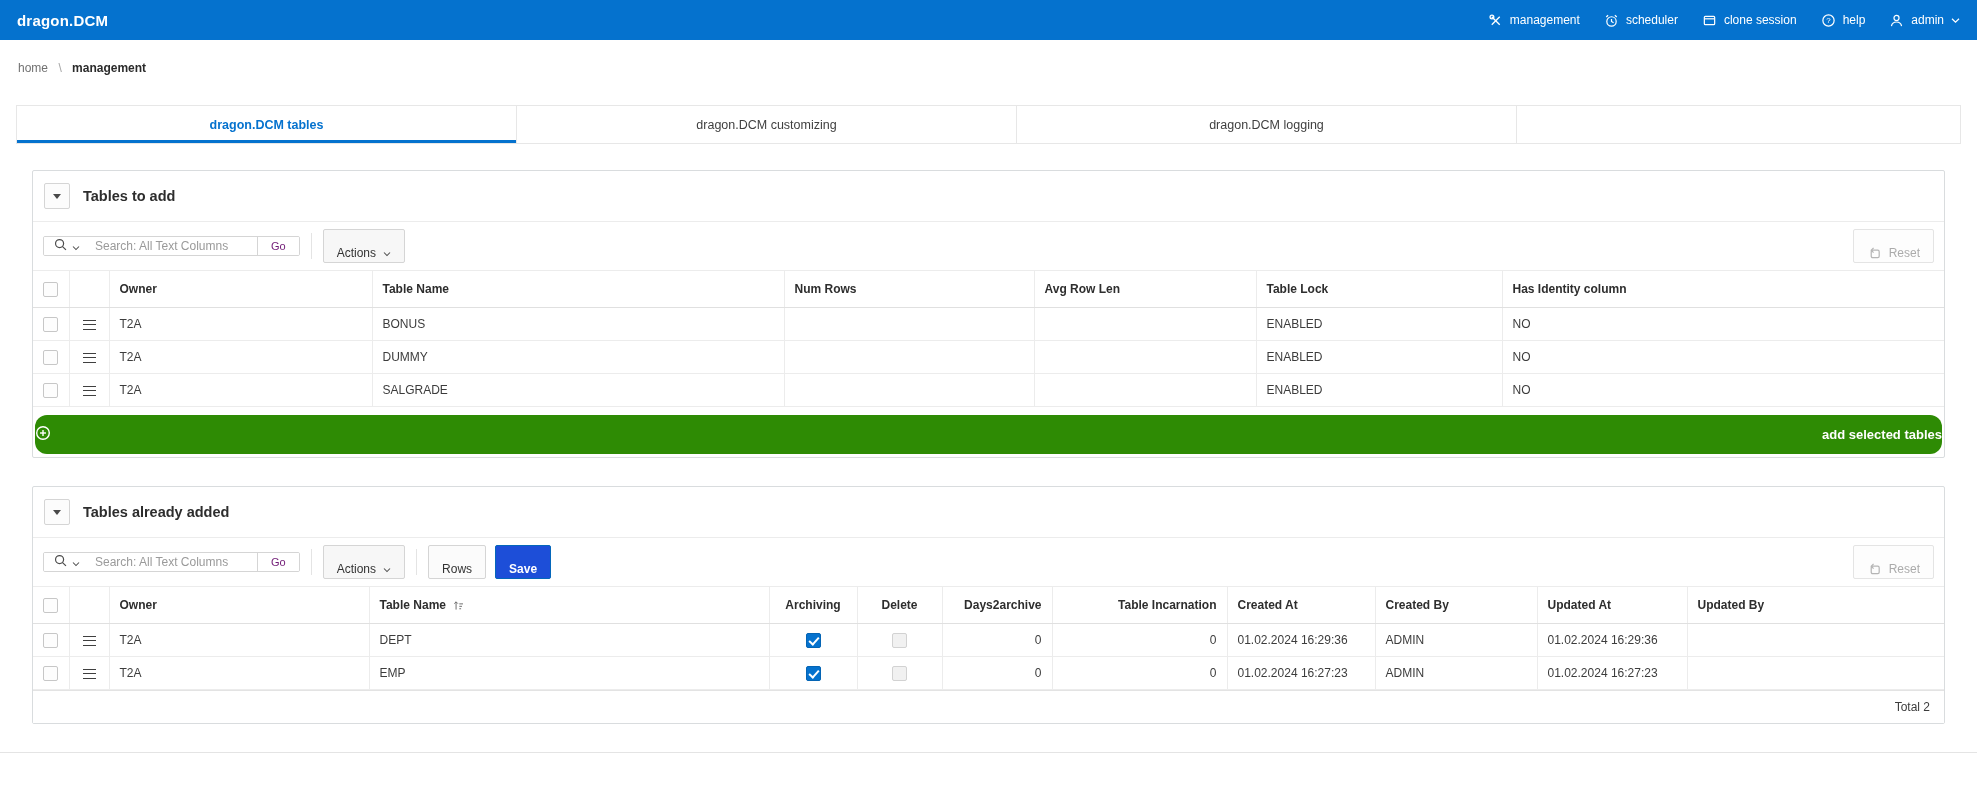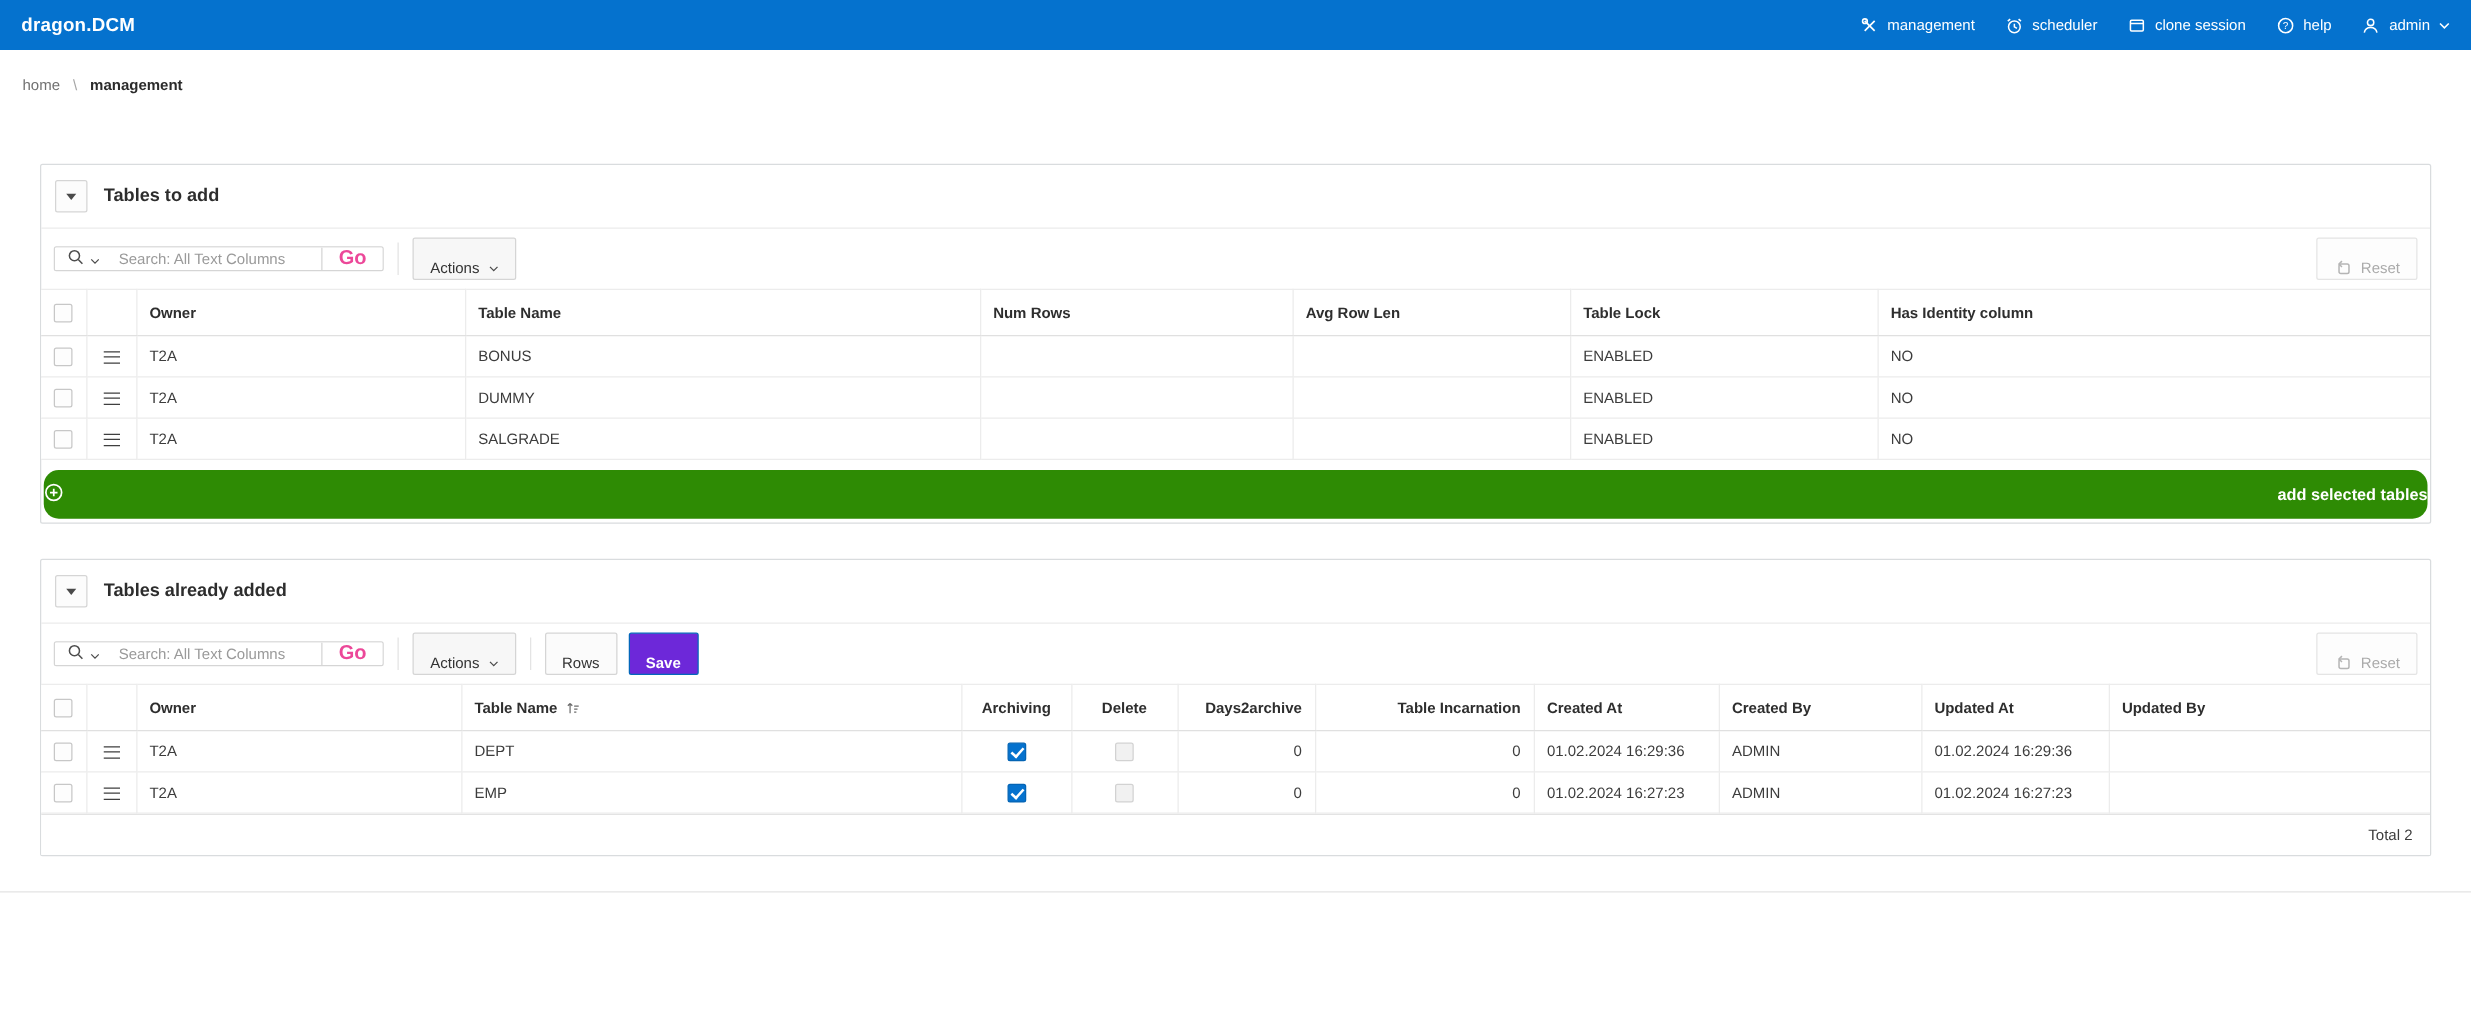--- a/index.html
+++ b/index.html
@@ -34,25 +34,25 @@
   .collapse-btn { width:26px; height:26px; border:1px solid #d5d5d5; background:#fcfcfc; border-radius:2px; display:flex; align-items:center; justify-content:center; cursor:pointer; }
   .caret-tri { width:0; height:0; border-left:4px solid transparent; border-right:4px solid transparent; border-top:5px solid #4a4a4a; }
   .region-title { font-size:14.5px; font-weight:600; color:#2d2d2d; }
 
   
   .ig-toolbar { display:flex; align-items:center; padding:7px 10px; border-top:1px solid #ececec; }
   .search-group { display:flex; align-items:stretch; height:20px; border:1px solid #d5d5d5; border-radius:2px; background:#fff; overflow:hidden; }
   .search-drop { display:flex; align-items:center; gap:4px; padding:0 9px; cursor:pointer; background:#fff; border:none; }
   .search-input { border:none; outline:none; width:168px; padding:0 6px; font-size:12px; font-family:"Liberation Sans",sans-serif; color:#333; }
   .search-input::placeholder { color:#9a9a9a; }
-  .go-btn { border:none; border-left:1px solid #d5d5d5; background:#fff; font-weight:bold; font-size:16px; color:#ec4899; padding:0 13px; cursor:pointer; font-family:"Liberation Sans",sans-serif; }
+  .go-btn { border:none; border-left:1px solid #d5d5d5; background:#fff; font-weight:normal; font-size:11px; color:#701a75; padding:0 13px; cursor:pointer; font-family:"Liberation Sans",sans-serif; }
   .tb-sep { width:1px; height:26px; background:#e4e4e4; margin:0 11px; }
   .btn { height:32px; display:inline-flex; align-items:flex-start; gap:7px; padding:16px 13px; border:1px solid #d5d5d5; border-radius:2px; background:#f7f7f7; color:#333; font-size:12px; cursor:pointer; font-family:"Liberation Sans",sans-serif; }
   .btn-edit { background:#fbfbfb; margin-right:9px; }
-  .btn-save { background:#6d28d9; border-color:#0467bb; color:#fff; font-weight:bold; }
+  .btn-save { background:#1d4ed8; border-color:#0467bb; color:#fff; font-weight:bold; }
   .btn-reset { margin-left:auto; background:#fdfdfd; border-color:#e4e4e4; color:#ababab; }
   .btn-reset svg { display:block; }
 
   
   table.grid { width:100%; border-collapse:collapse; table-layout:fixed; font-size:12px; }
   .grid th, .grid td { border:1px solid #ececec; padding:0 10px; overflow:hidden; white-space:nowrap; text-overflow:ellipsis; }
   .grid th { height:37px; text-align:left; font-weight:bold; color:#2e2e2e; background:#fff; border-bottom:1px solid #e0e0e0; }
   .grid td { height:33px; color:#3c3c3c; background:#fff; }
   .grid th.num, .grid td.num { text-align:right; }
   .grid th.ctr, .grid td.ctr { text-align:center; }
@@ -141,20 +141,26 @@
 </header>
 
 <div class="breadcrumb">
   <span class="crumb-home">home</span>
   <span class="crumb-sep">\</span>
   <span class="crumb-current">management</span>
 </div>
 
 <div class="main">
 
+  <div class="tabs">
+    <div class="tab active"><span>dragon.DCM tables</span></div>
+    <div class="tab"><span>dragon.DCM customizing</span></div>
+    <div class="tab"><span>dragon.DCM logging</span></div>
+    <div class="tab-filler"></div>
+  </div>
 
   <div class="panel">
 
     <section class="region">
       <div class="region-header">
         <button class="collapse-btn">
             <span class="caret-tri"></span>
           </button>
         <span class="region-title">Tables to add</span>
       </div>

